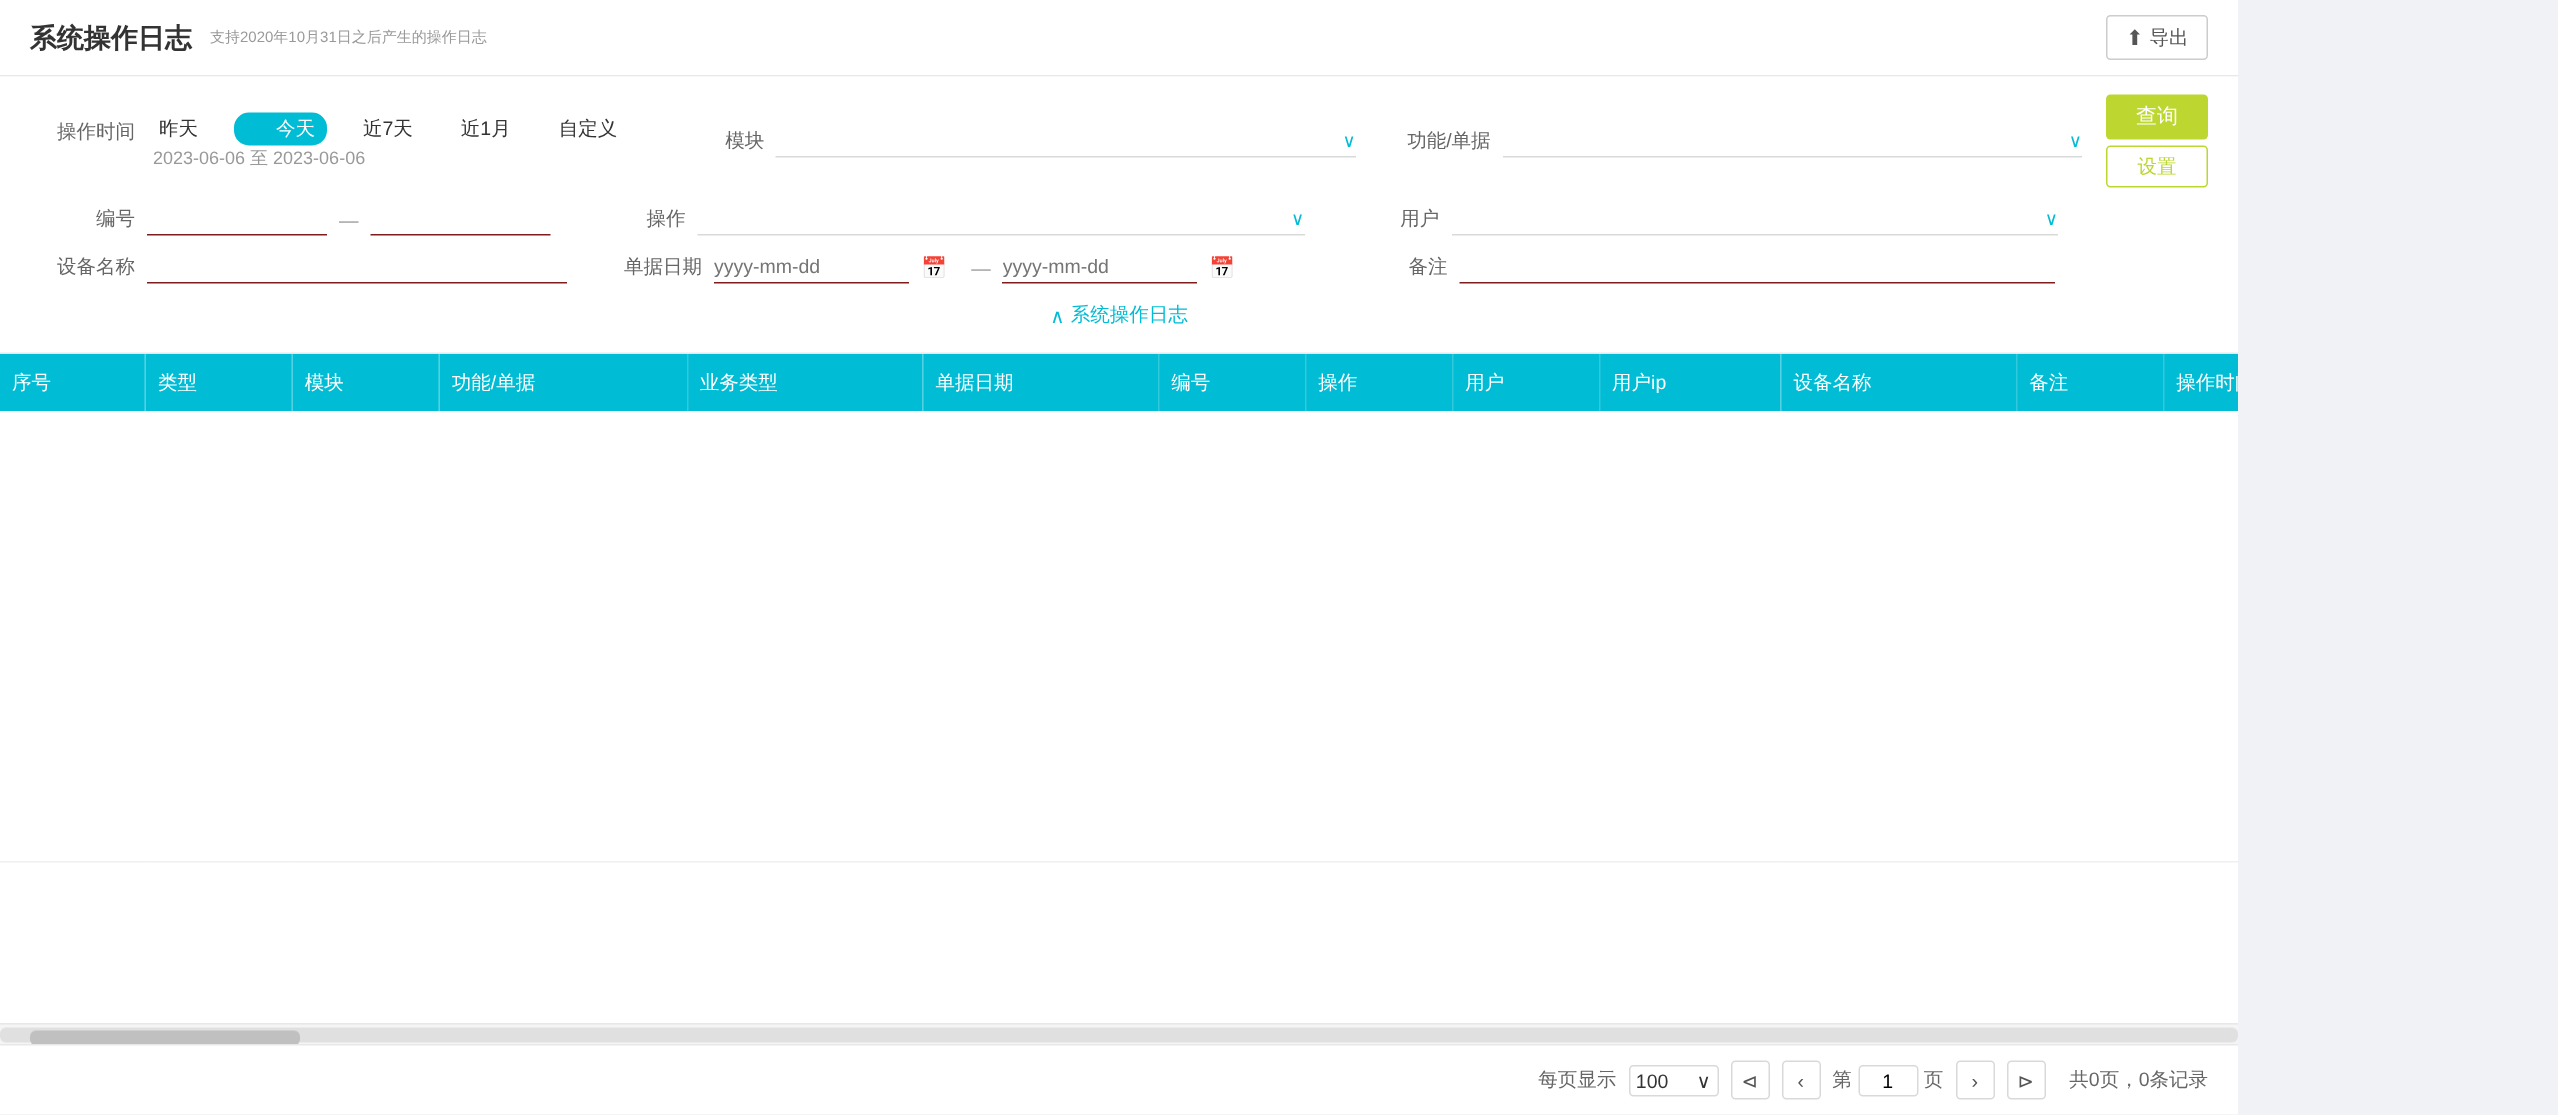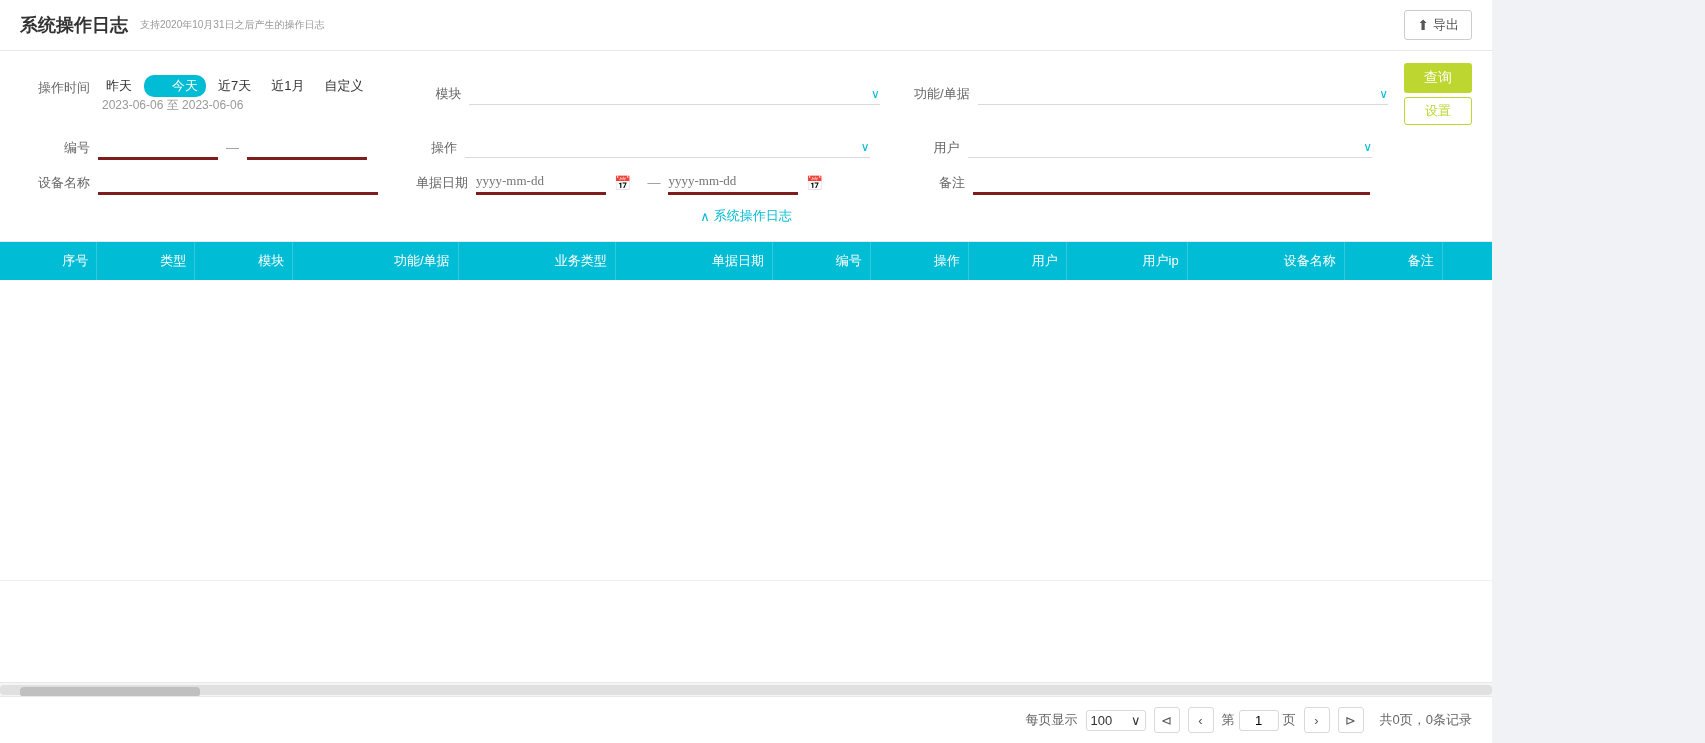--- a/index.html
+++ b/index.html
@@ -10,45 +10,45 @@
     
     .page-header { background: #fff; padding: 10px 20px; display: flex; align-items: center; border-bottom: 1px solid #e8e8e8; }
     .page-title { font-size: 18px; font-weight: bold; color: #333; margin-right: 12px; }
     .page-subtitle { font-size: 10px; color: #999; }
     .export-btn { margin-left: auto; display: flex; align-items: center; gap: 4px; border: 1px solid #ccc; background: #fff; padding: 5px 12px; cursor: pointer; border-radius: 3px; font-size: 13px; color: #555; }
     .export-icon { font-size: 14px; }
 
     
     .filter-area { background: #fff; padding: 12px 20px; border-bottom: 1px solid #e8e8e8; }
     .filter-label { color: #666; min-width: 70px; text-align: right; margin-right: 8px; white-space: nowrap; }
-    .filter-time-buttons { display: flex; align-items: center; gap: 4px; }
+    .filter-time-buttons { display: flex; align-items: center; gap: 16px; }
     .time-btn { padding: 2px 8px; border: none; background: none; cursor: pointer; color: #333; font-size: 13px; border-radius: 10px; }
     .time-btn.active { background: #00bcd4; color: #fff; border-radius: 10px; padding-left: 28px; }
     .time-range { font-size: 12px; color: #999; margin-left: 4px; }
     .filter-select { display: flex; align-items: center; border-bottom: 1px solid #d9d9d9; min-width: 200px; padding: 3px 0; cursor: pointer; }
     .filter-select-inner { flex: 1; color: #333; font-size: 13px; }
     .filter-select .chevron { color: #00bcd4; font-size: 12px; margin-left: 4px; }
 
-    .filter-input { border: none; border-bottom: 3px solid #7f1d1d; outline: none; font-size: 13px; padding: 3px 0; width: 160px; background: transparent; font-family: Liberation Serif, serif; }
+    .filter-input { border: none; border-bottom: 1px solid #7f1d1d; outline: none; font-size: 13px; padding: 3px 0; width: 160px; background: transparent; }
     .filter-dash { margin: 0 8px; color: #999; }
 
     
     .action-buttons { display: flex; flex-direction: column; gap: 4px; margin-left: 16px; }
     .query-btn { background: #bdd730; border: none; padding: 6px 20px; cursor: pointer; color: #fff; font-size: 14px; font-weight: normal; border-radius: 3px; }
     .settings-btn { background: #fff; border: 1px solid #bdd730; padding: 4px 20px; cursor: pointer; color: #bdd730; font-size: 13px; border-radius: 3px; }
 
     
     .collapse-row { display: flex; justify-content: center; padding: 4px 0; margin-top: 4px; }
     .collapse-btn { background: none; border: none; color: #00bcd4; cursor: pointer; font-size: 13px; display: flex; align-items: center; gap: 4px; }
 
     
     .table-area { flex: 1; background: #fff; margin-top: 0; overflow-x: auto; }
     table { width: 100%; border-collapse: collapse; min-width: 1600px; }
     thead tr { background: #00bcd4; }
-    thead th { color: #fff; font-size: 13px; font-weight: normal; padding: 10px 8px; text-align: right; border-right: 1px solid rgba(255,255,255,0.2); white-space: nowrap; }
+    thead th { color: #fff; font-size: 13px; font-weight: normal; padding: 10px 8px; text-align: left; border-right: 1px solid rgba(255,255,255,0.2); white-space: nowrap; }
     tbody tr:nth-child(even) { background: #f9f9f9; }
     tbody td { padding: 8px; text-align: center; border-bottom: 1px solid #f0f0f0; font-size: 13px; }
 
     
     .pagination { background: #fff; padding: 10px 20px; display: flex; align-items: center; justify-content: flex-end; gap: 8px; border-top: 1px solid #e8e8e8; font-size: 13px; }
     .pagination-label { color: #666; }
     .page-size-select { border: 1px solid #d9d9d9; padding: 2px 4px; border-radius: 3px; font-size: 13px; width: 60px; display: flex; align-items: center; justify-content: space-between; cursor: pointer; }
     .page-nav-btn { border: 1px solid #d9d9d9; background: #fff; width: 26px; height: 26px; display: flex; align-items: center; justify-content: center; cursor: pointer; border-radius: 3px; font-size: 13px; color: #555; }
     .page-info { color: #666; display: flex; align-items: center; gap: 4px; }
     .page-input { border: 1px solid #d9d9d9; width: 40px; text-align: center; padding: 2px 4px; font-size: 13px; border-radius: 3px; }

